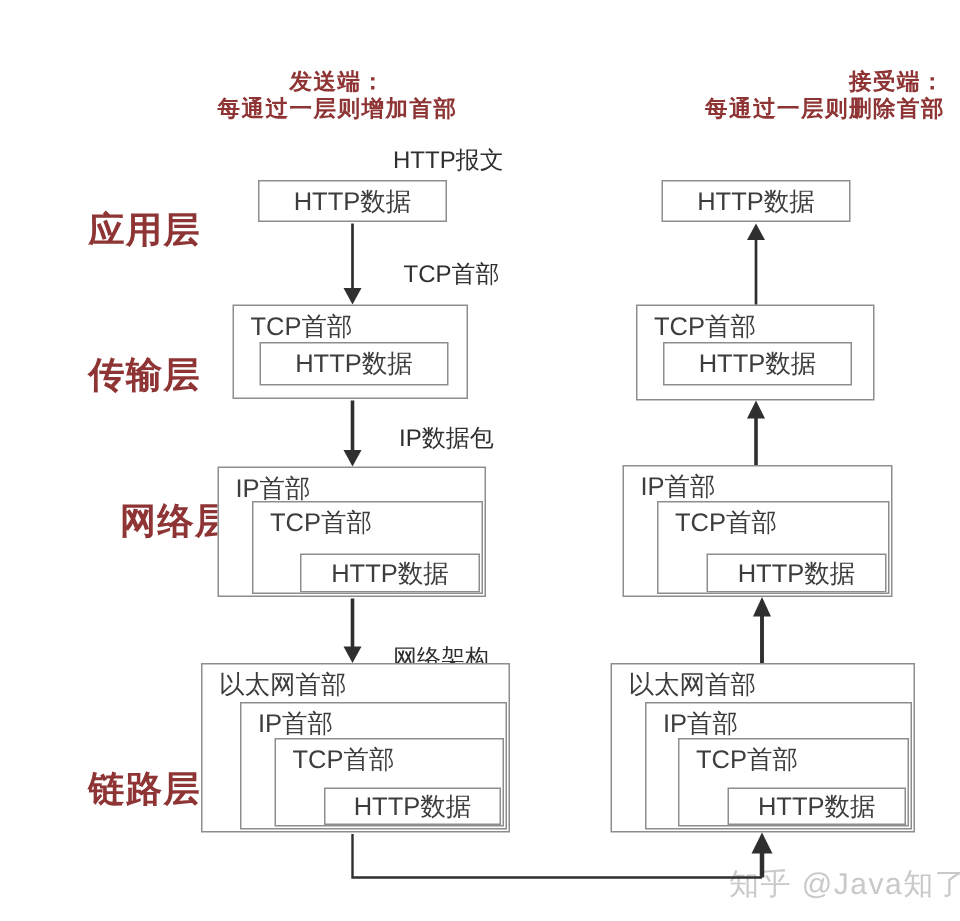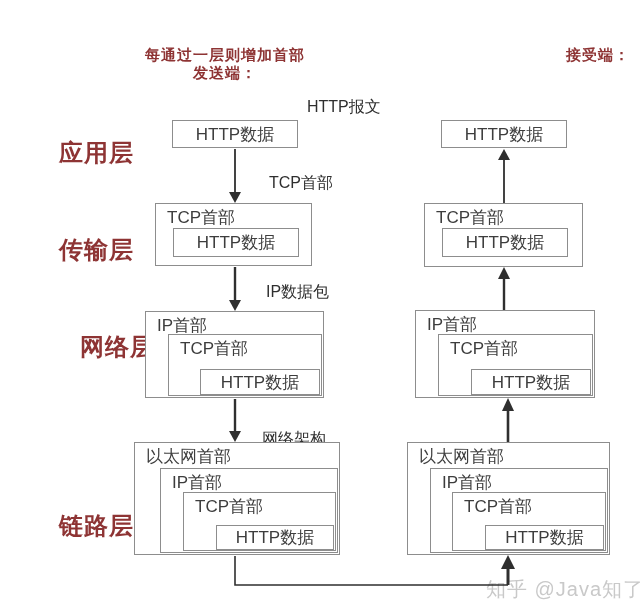--- a/index.html
+++ b/index.html
@@ -44,33 +44,34 @@
     position:absolute;left:486px;top:576px;color:var(--watermark);
     font-size:20px;font-weight:500;white-space:nowrap;letter-spacing:1px;
   }
 </style>
 </head>
 <body>
 
 <div id="canvas">
 
   <div class="hdr" style="left:105px;top:46px;">
+    <div>发送端：</div>
     <div>每通过一层则增加首部</div>
-    <div>发送端：</div>
   </div>
   <div class="hdr" style="left:390px;top:46px;text-align:right;">
     <div>接受端：</div>
+    <div>每通过一层则删除首部</div>
   </div>
 
   <div class="layer-label" style="left:59px;top:137px;">应用层</div>
   <div class="layer-label" style="left:59px;top:234px;">传输层</div>
   <div class="layer-label" style="left:59px;top:331px;margin-left:21px;">网络层</div>
   <div class="layer-label" style="left:59px;top:494px;margin-top:16px;">链路层</div>
 
-  <div class="arrow-label" style="left:262px;top:97px;margin-left:45px;">HTTP报文</div>
+  <div class="arrow-label" style="left:262px;top:97px;">HTTP报文</div>
   <div class="arrow-label" style="left:269px;top:173px;">TCP首部</div>
   <div class="arrow-label" style="left:266px;top:282px;">IP数据包</div>
   <div class="arrow-label" style="left:262px;top:415px;margin-top:14px;">网络架构</div>
 
   <div class="box center" style="left:172px;top:120px;width:126px;height:28px;">
     <span>HTTP数据</span>
   </div>
 
   <div class="box" style="left:155px;top:203px;width:157px;height:63px;">
     <span class="tl">TCP首部</span>

